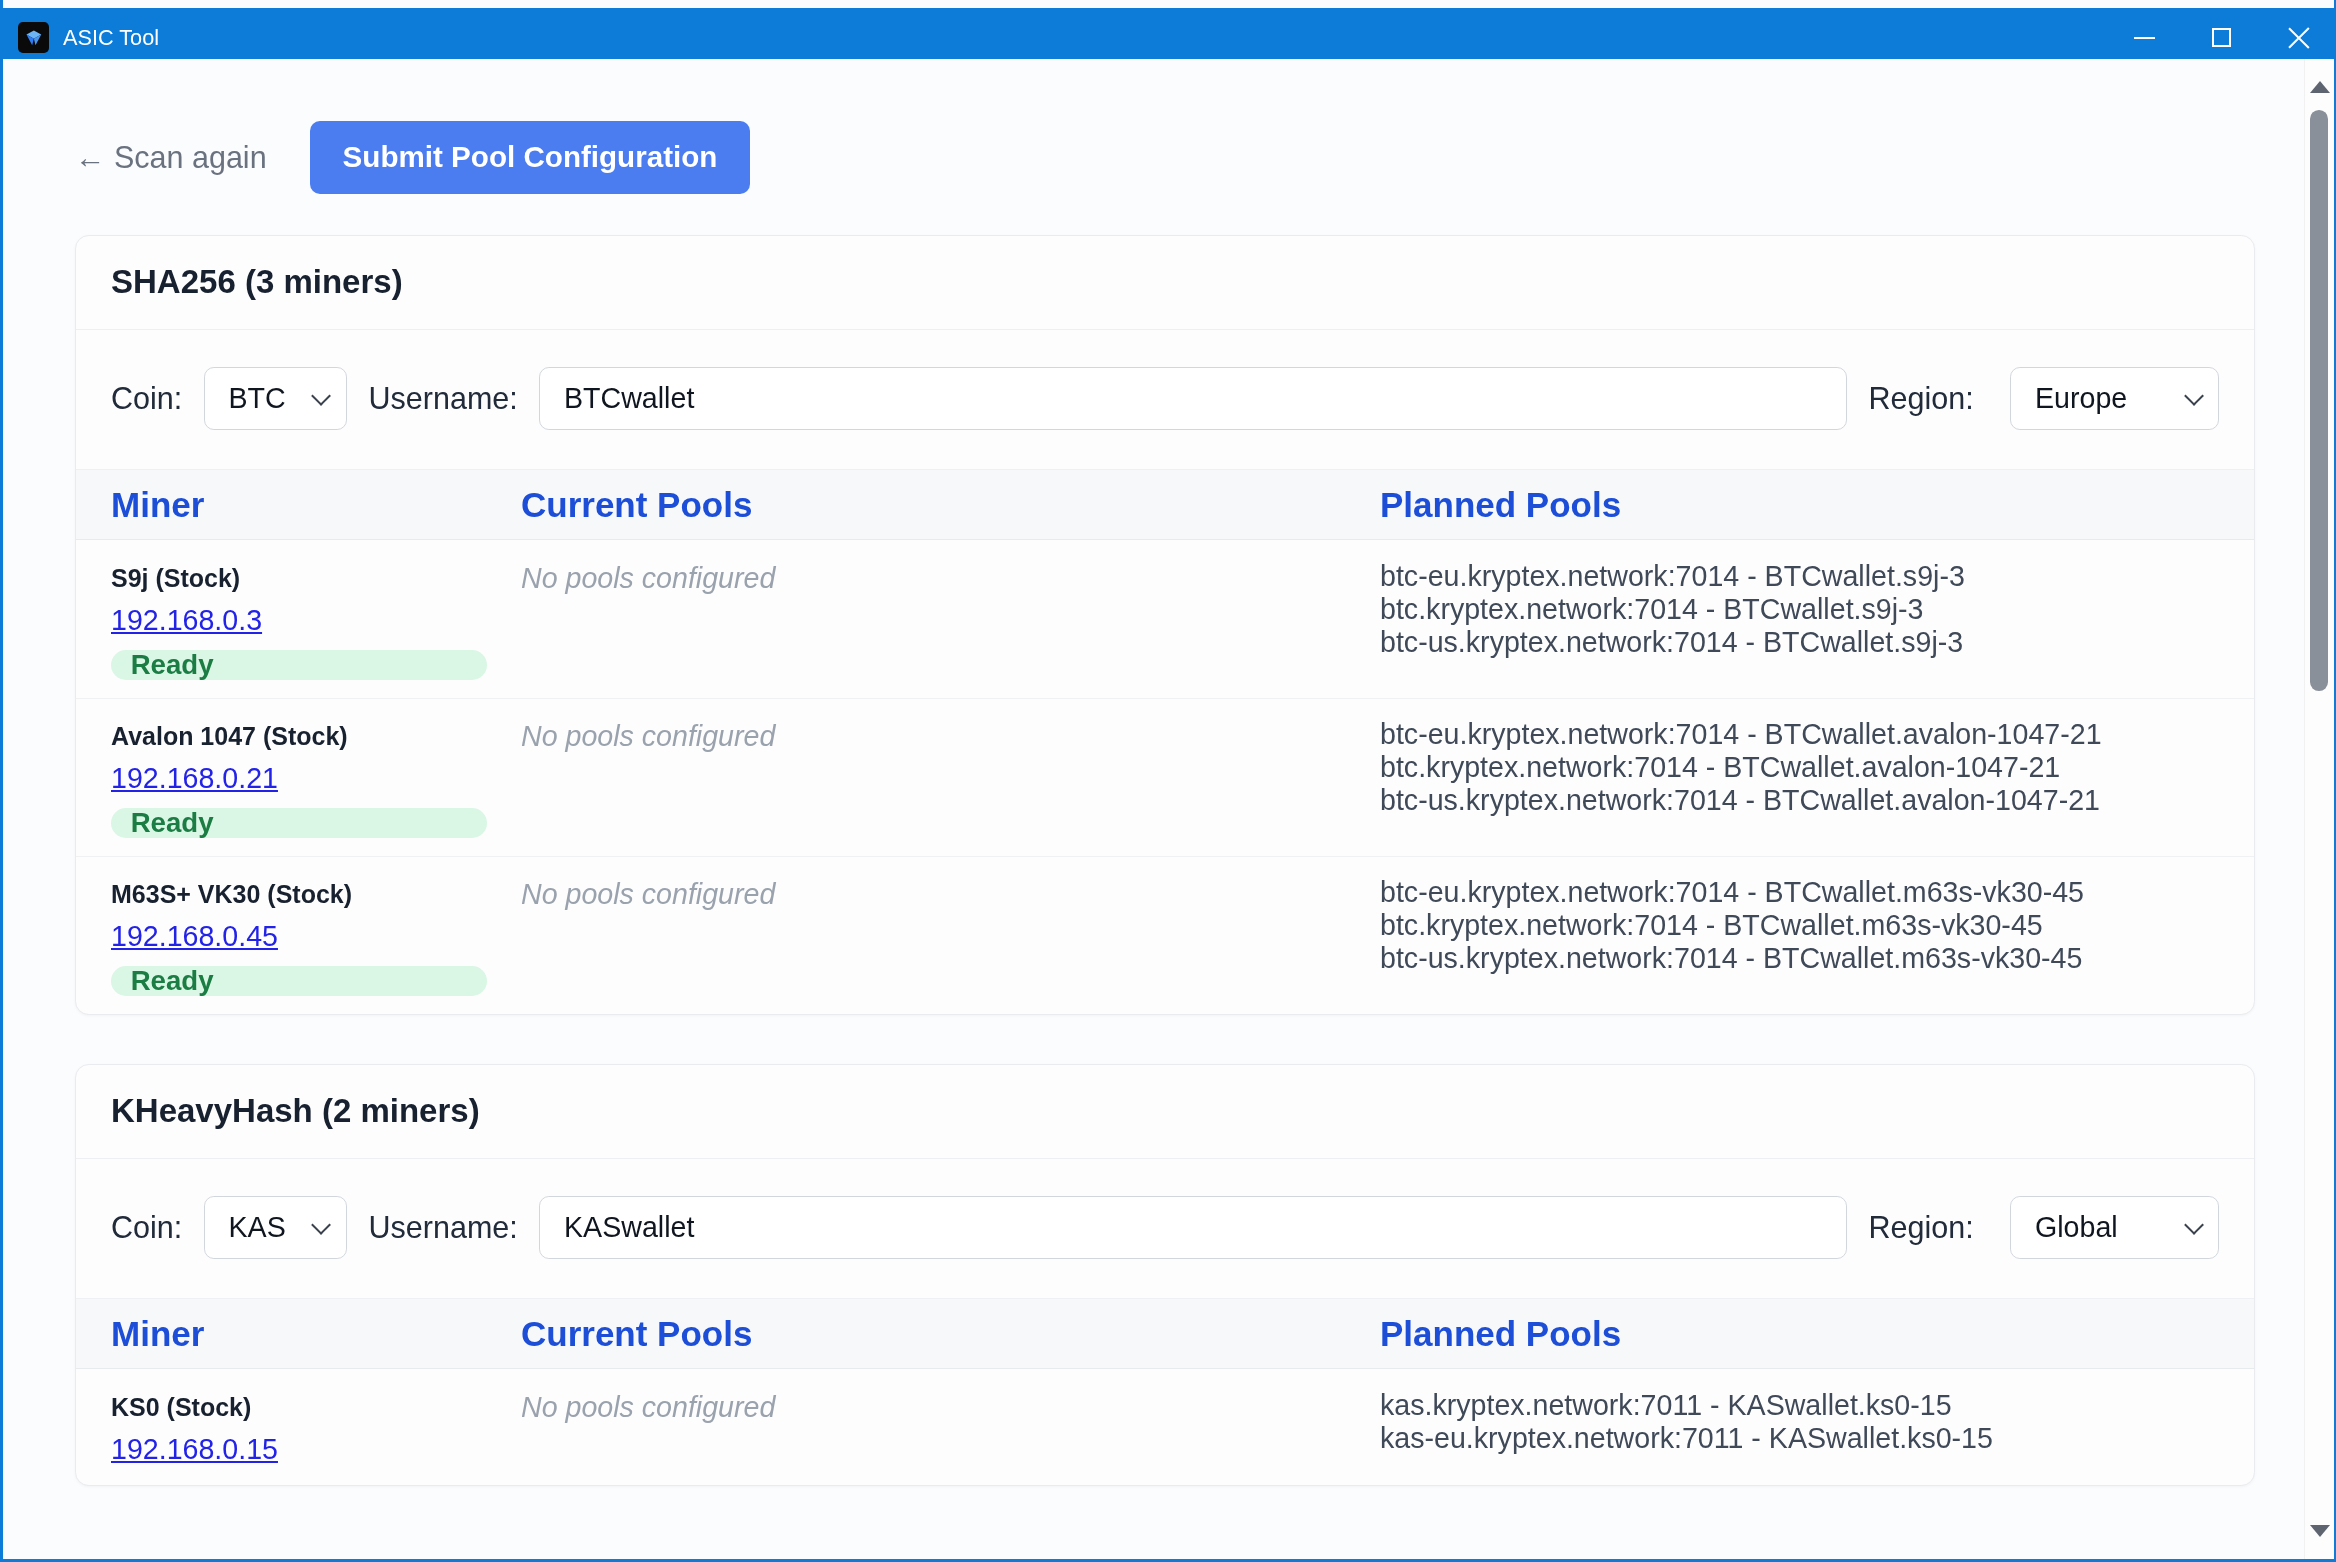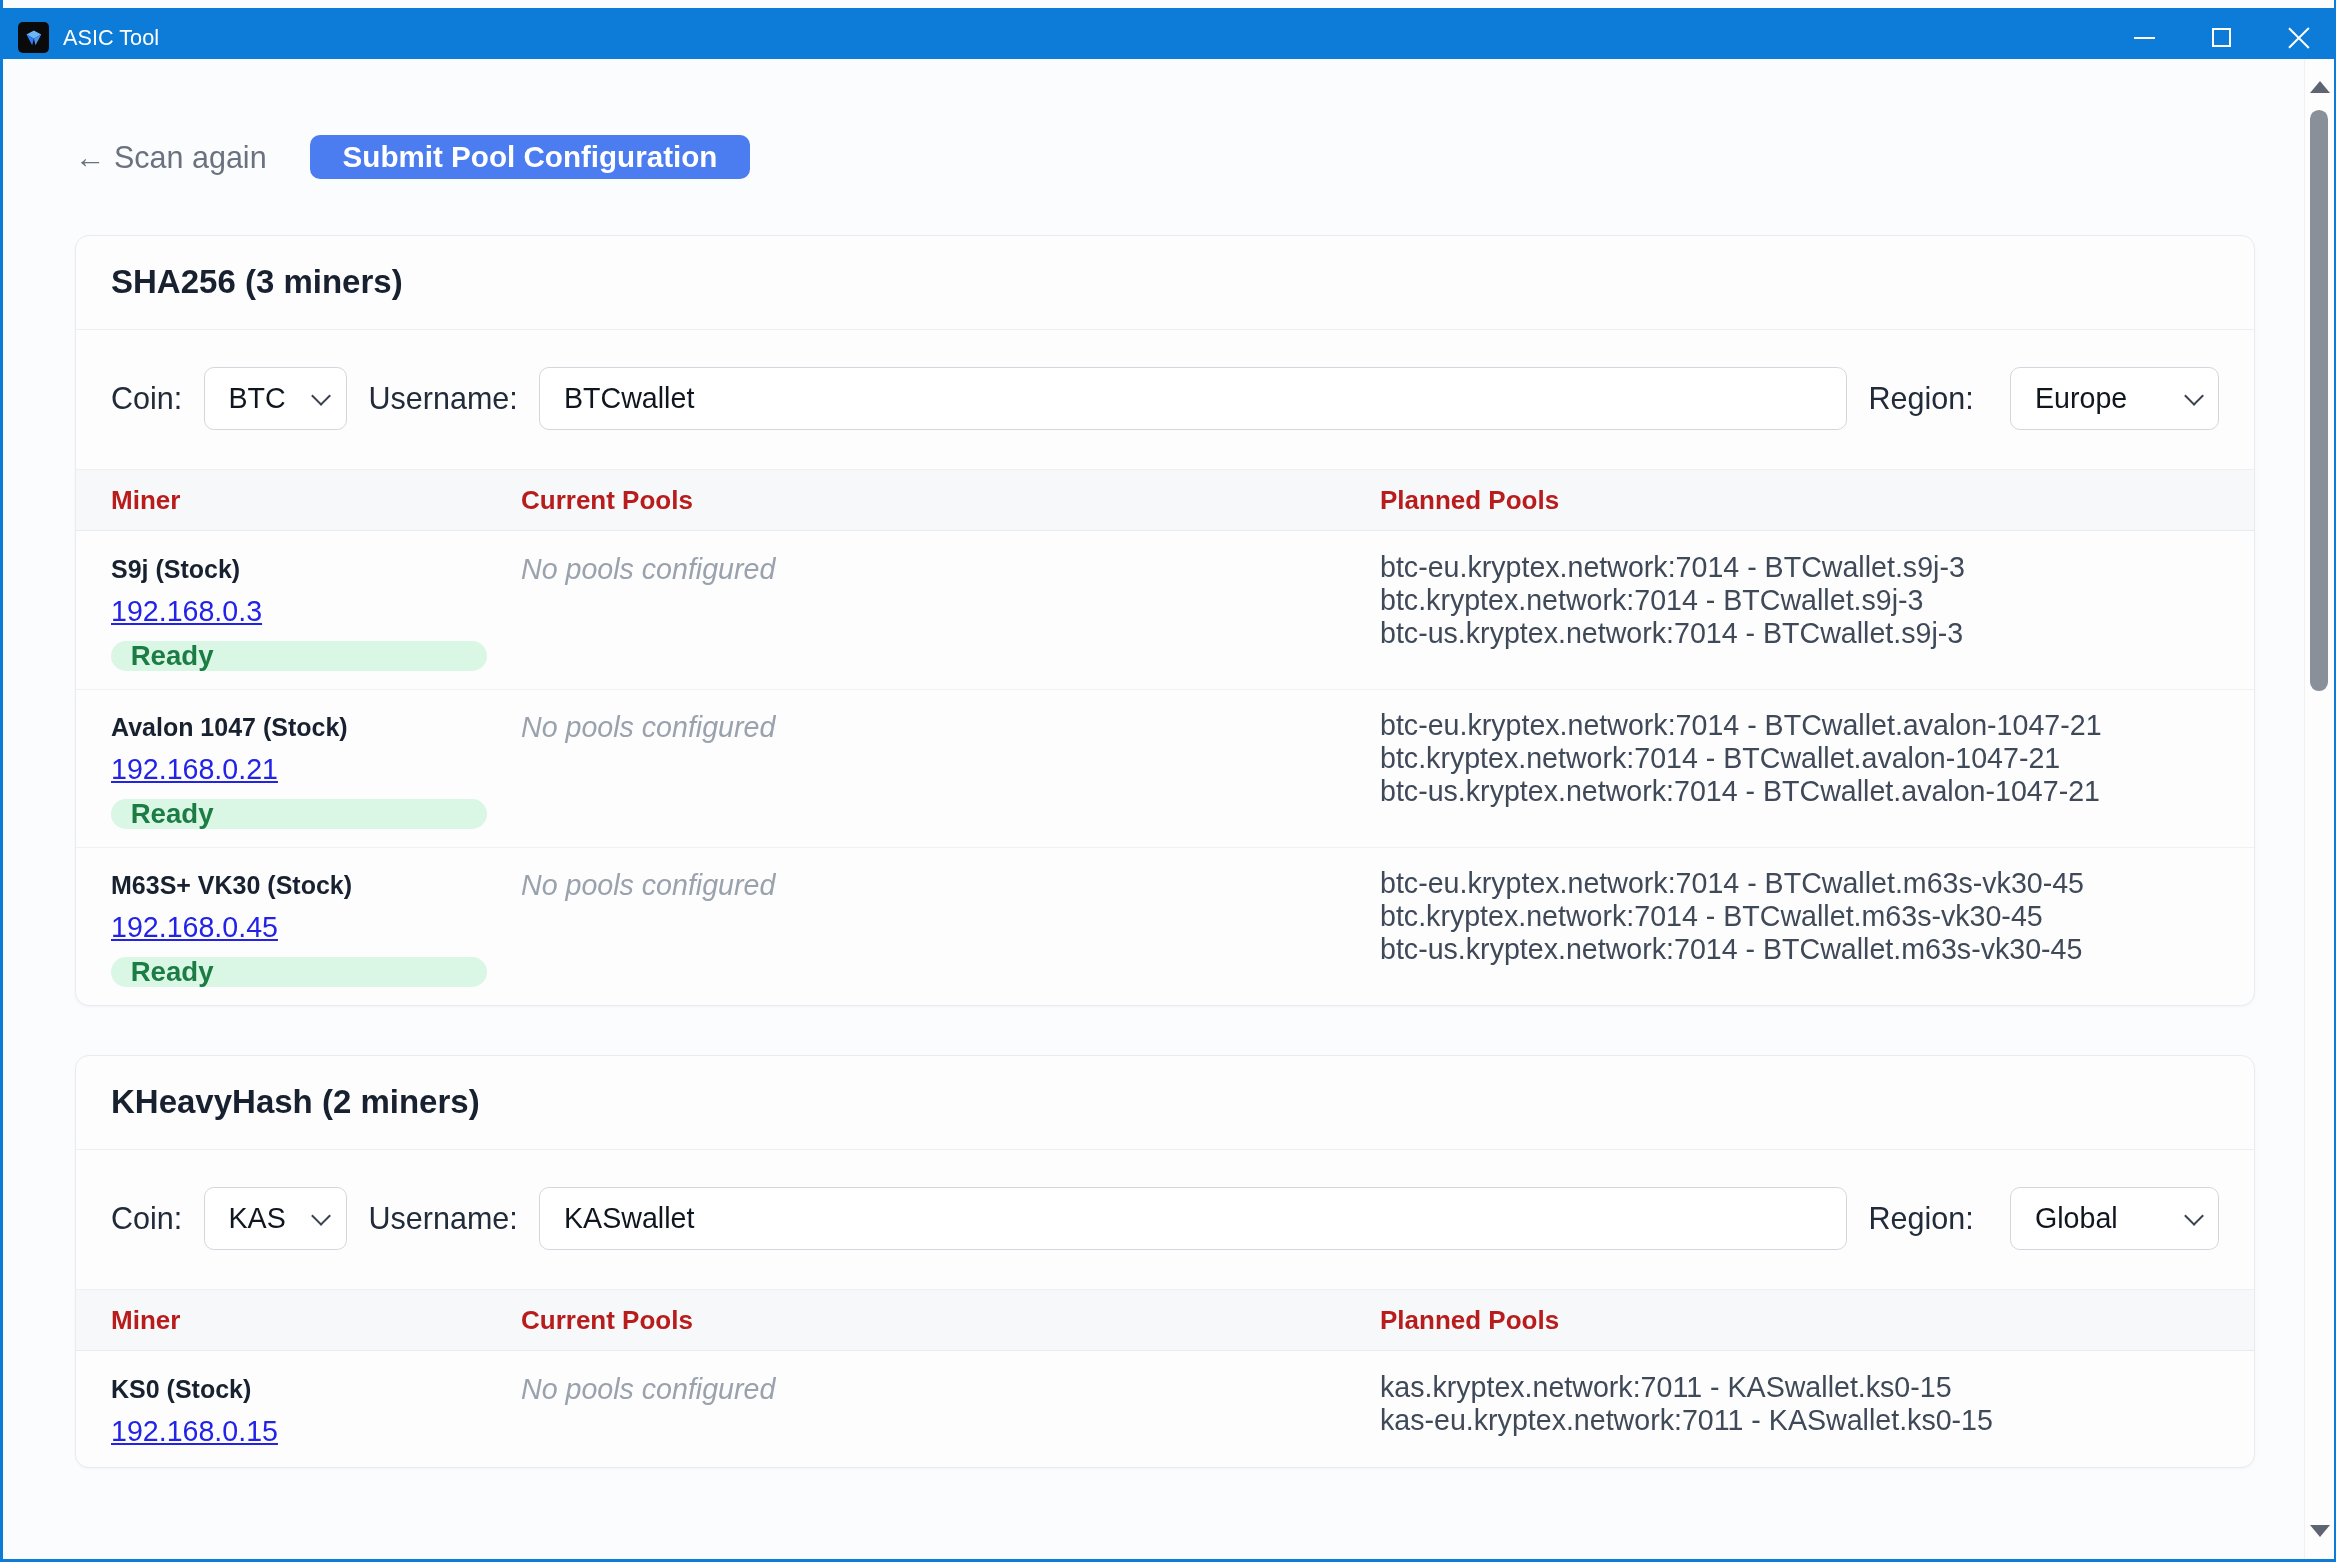--- a/index.html
+++ b/index.html
@@ -53,21 +53,21 @@
     padding: 52px 49px 0 72px;
   }
   .page-header { display: flex; align-items: center; gap: 25.6px; height: 79px; }
   .page-title { font-size: 55px; font-weight: 800; color: #141e2e; letter-spacing: -1px; }
 
   .toolbar { margin-top: 17.7px; display: flex; align-items: center; gap: 43px; height: 57px; }
   .scan-again { font-size: 30.5px; color: #6a7280; cursor: pointer; text-decoration: none; }
   .submit-btn {
     background: #4b7cf0; color: #ffffff; border: none; border-radius: 9.9px;
     font-family: "Liberation Sans", sans-serif;
-    font-size: 29.6px; font-weight: 600; padding: 0 33px; height: 44px; cursor: pointer;
+    font-size: 29.6px; font-weight: 600; padding: 0 33px; height: 73px; cursor: pointer;
   }
 
   
   .card {
     margin-top: 49px;
     background: #fdfdfe;
     border: 1px solid #e9ebef;
     border-radius: 13.8px;
     box-shadow: 0 1px 3px rgba(20,30,50,0.04);
     overflow: hidden;
@@ -103,21 +103,21 @@
     font-family: "Liberation Sans", sans-serif;
     font-size: 28.6px; color: #10161f; outline: none;
   }
 
   
   .thead {
     display: grid; grid-template-columns: 410px 859px 1fr;
     background: #f6f8f9;
     border-top: 1px solid #eef0f3; border-bottom: 1px solid #e8ebee;
     padding: 14.8px 35px;
-    font-size: 26px; font-weight: 700; color: #b91c1c;
+    font-size: 35px; font-weight: 700; color: #1d4ed8;
   }
   .trow {
     display: grid; grid-template-columns: 410px 859px 1fr;
     padding: 19.7px 35px 17.7px 35px;
     border-bottom: 1px solid #eff1f3;
   }
   .trow:last-child { border-bottom: none; }
   .miner-name { font-size: 25px; font-weight: 700; color: #18212f; line-height: 37px; }
   .miner-ip {
     display: inline-block; margin-top: 5.9px;

